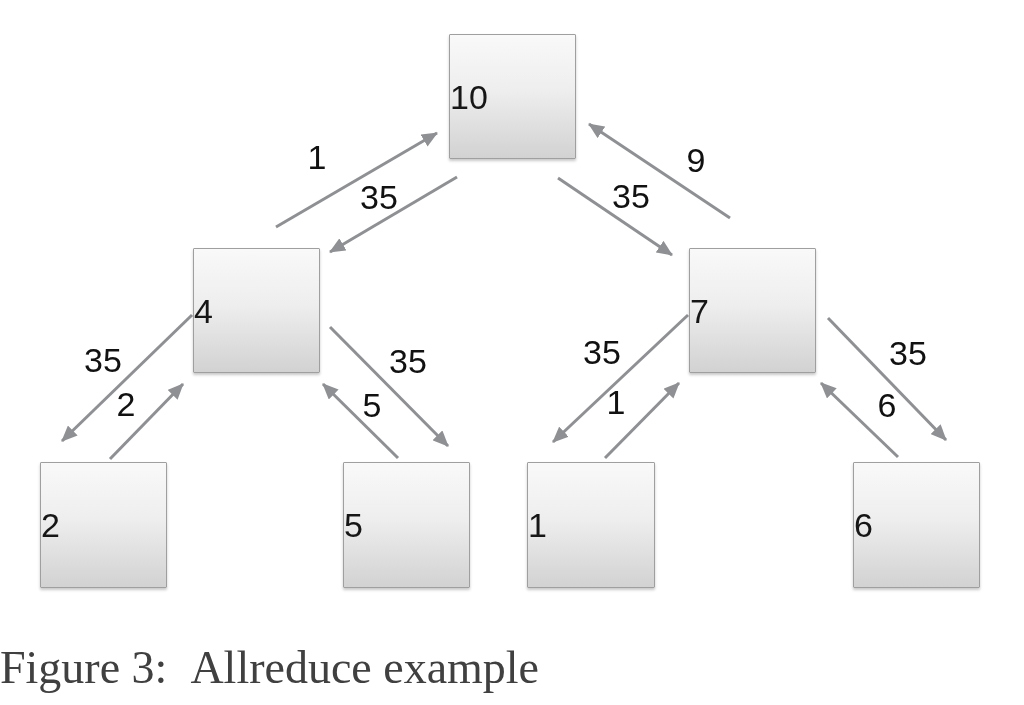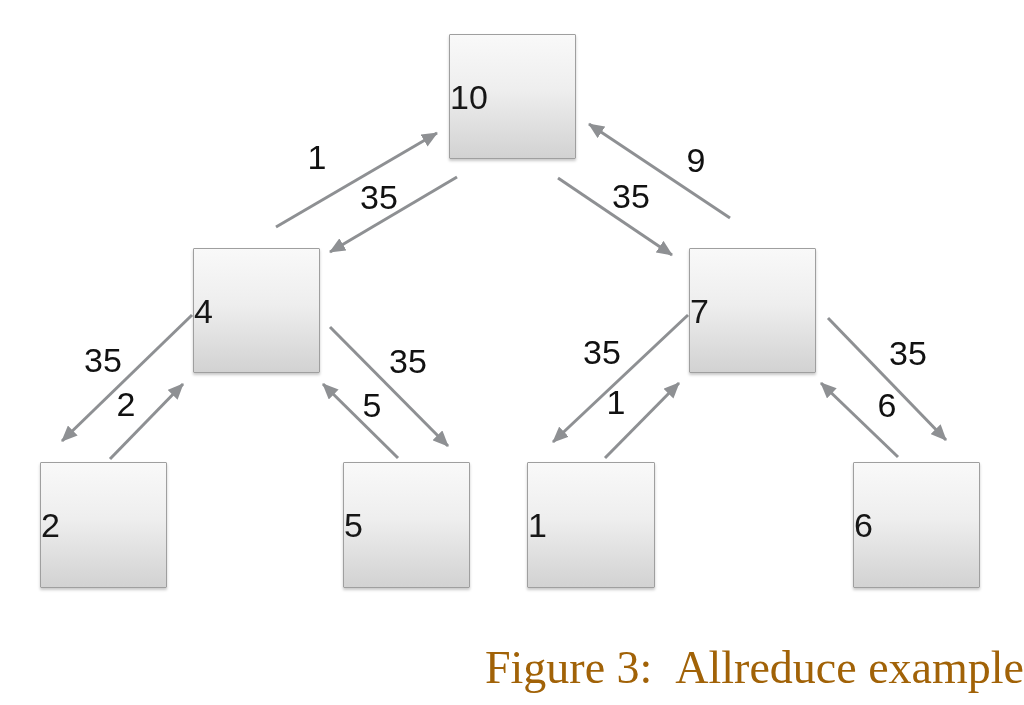--- a/index.html
+++ b/index.html
@@ -44,24 +44,24 @@
     font-size: 34px;
     color: #111111;
     line-height: 1;
     white-space: nowrap;
   }
   .caption {
     position: absolute;
     left: 0;
     right: 0;
     top: 641px;
-    text-align: right;
+    text-align: left;
     font-family: "Liberation Serif", serif;
     font-size: 46px;
-    color: #a16207;
+    color: #404040;
     white-space: pre;
   }
 </style>
 </head>
 <body>
 
 <div class="stage">
 
   <svg id="arrow-layer" width="1024" height="705" viewBox="0 0 1024 705" xmlns="http://www.w3.org/2000/svg">
     <defs>

